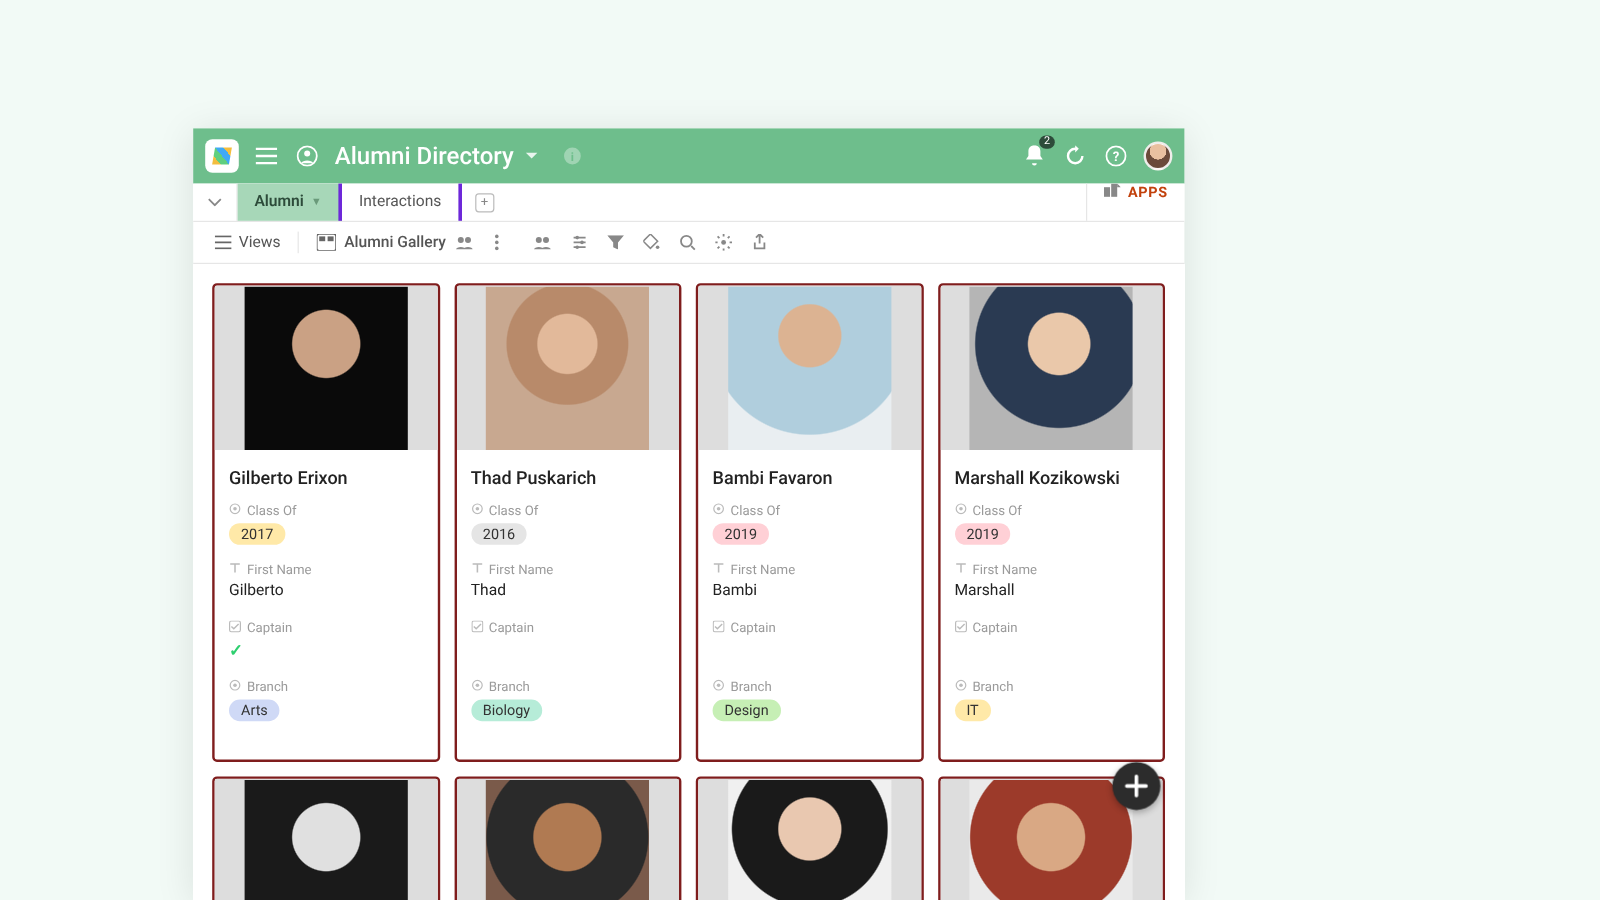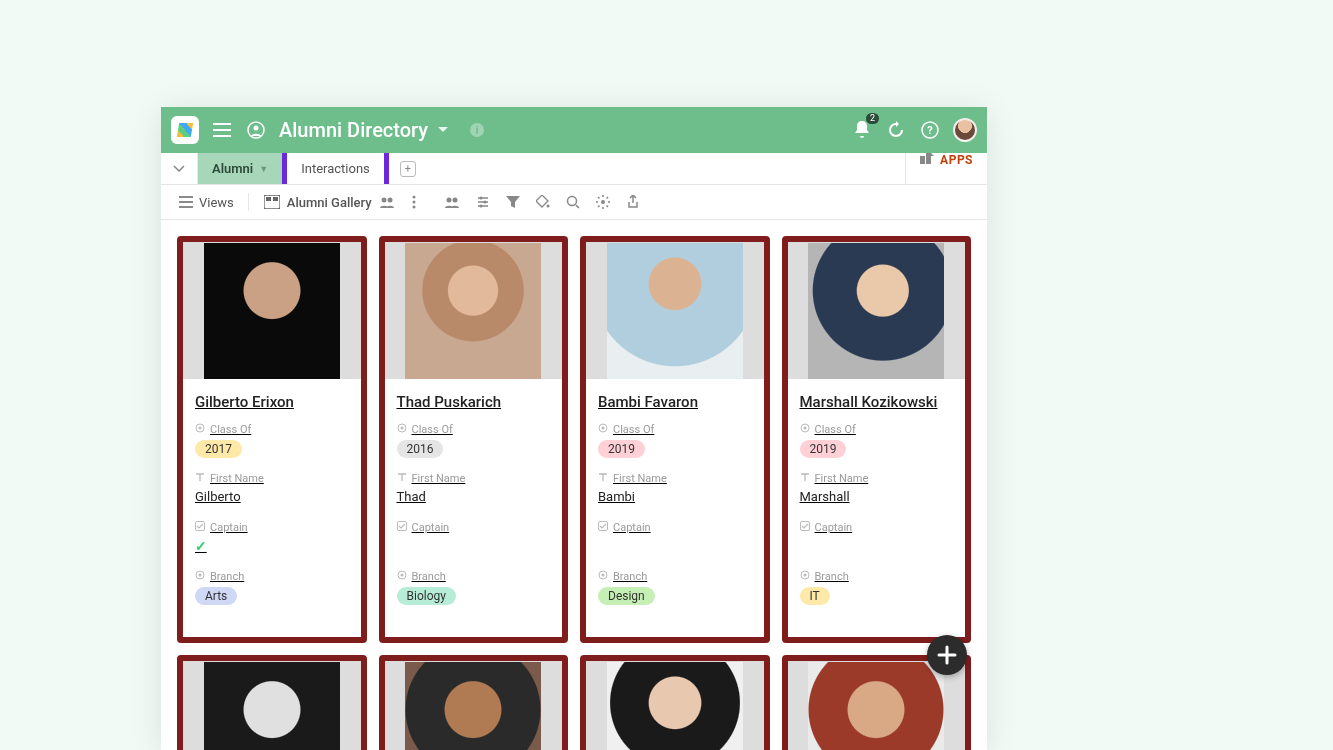--- a/index.html
+++ b/index.html
@@ -87,21 +87,21 @@
     width: 37px;
     display: flex; align-items: center; justify-content: center;
     border-right: 1px solid #e6e6e6;
     cursor: pointer;
     color: #7a7a7a;
   }
   .tab {
     display: flex; align-items: center;
     padding: 0 14px;
     font-size: 13px;
-    border-right: 5px solid #6d28d9;
+    border-right: 3px solid #6d28d9;
     cursor: pointer;
     color: #555;
   }
   .tab.active {
     background: #a7d7b8;
     color: #2d4b3a;
     font-weight: 600;
   }
   .tab-caret {
     margin-left: 6px;
@@ -170,26 +170,25 @@
     overflow-y: auto;
     background: #fff;
     padding: 16px;
   }
   .gallery-grid {
     display: grid;
     grid-template-columns: repeat(4, 1fr);
     gap: 12px;
   }
   .card {
-    border: 6px solid #7f1d1d;
+    border: 2px solid #7f1d1d;
     border-radius: 4px;
     overflow: hidden;
     background: #fff;
     cursor: pointer;
-    text-decoration: underline;
   }
   .card-photo {
     height: 137px;
     background: #ddd;
     display: flex; align-items: center; justify-content: center;
   }
   .photo-inner {
     width: 136px; height: 136px;
     background: #888;
   }

